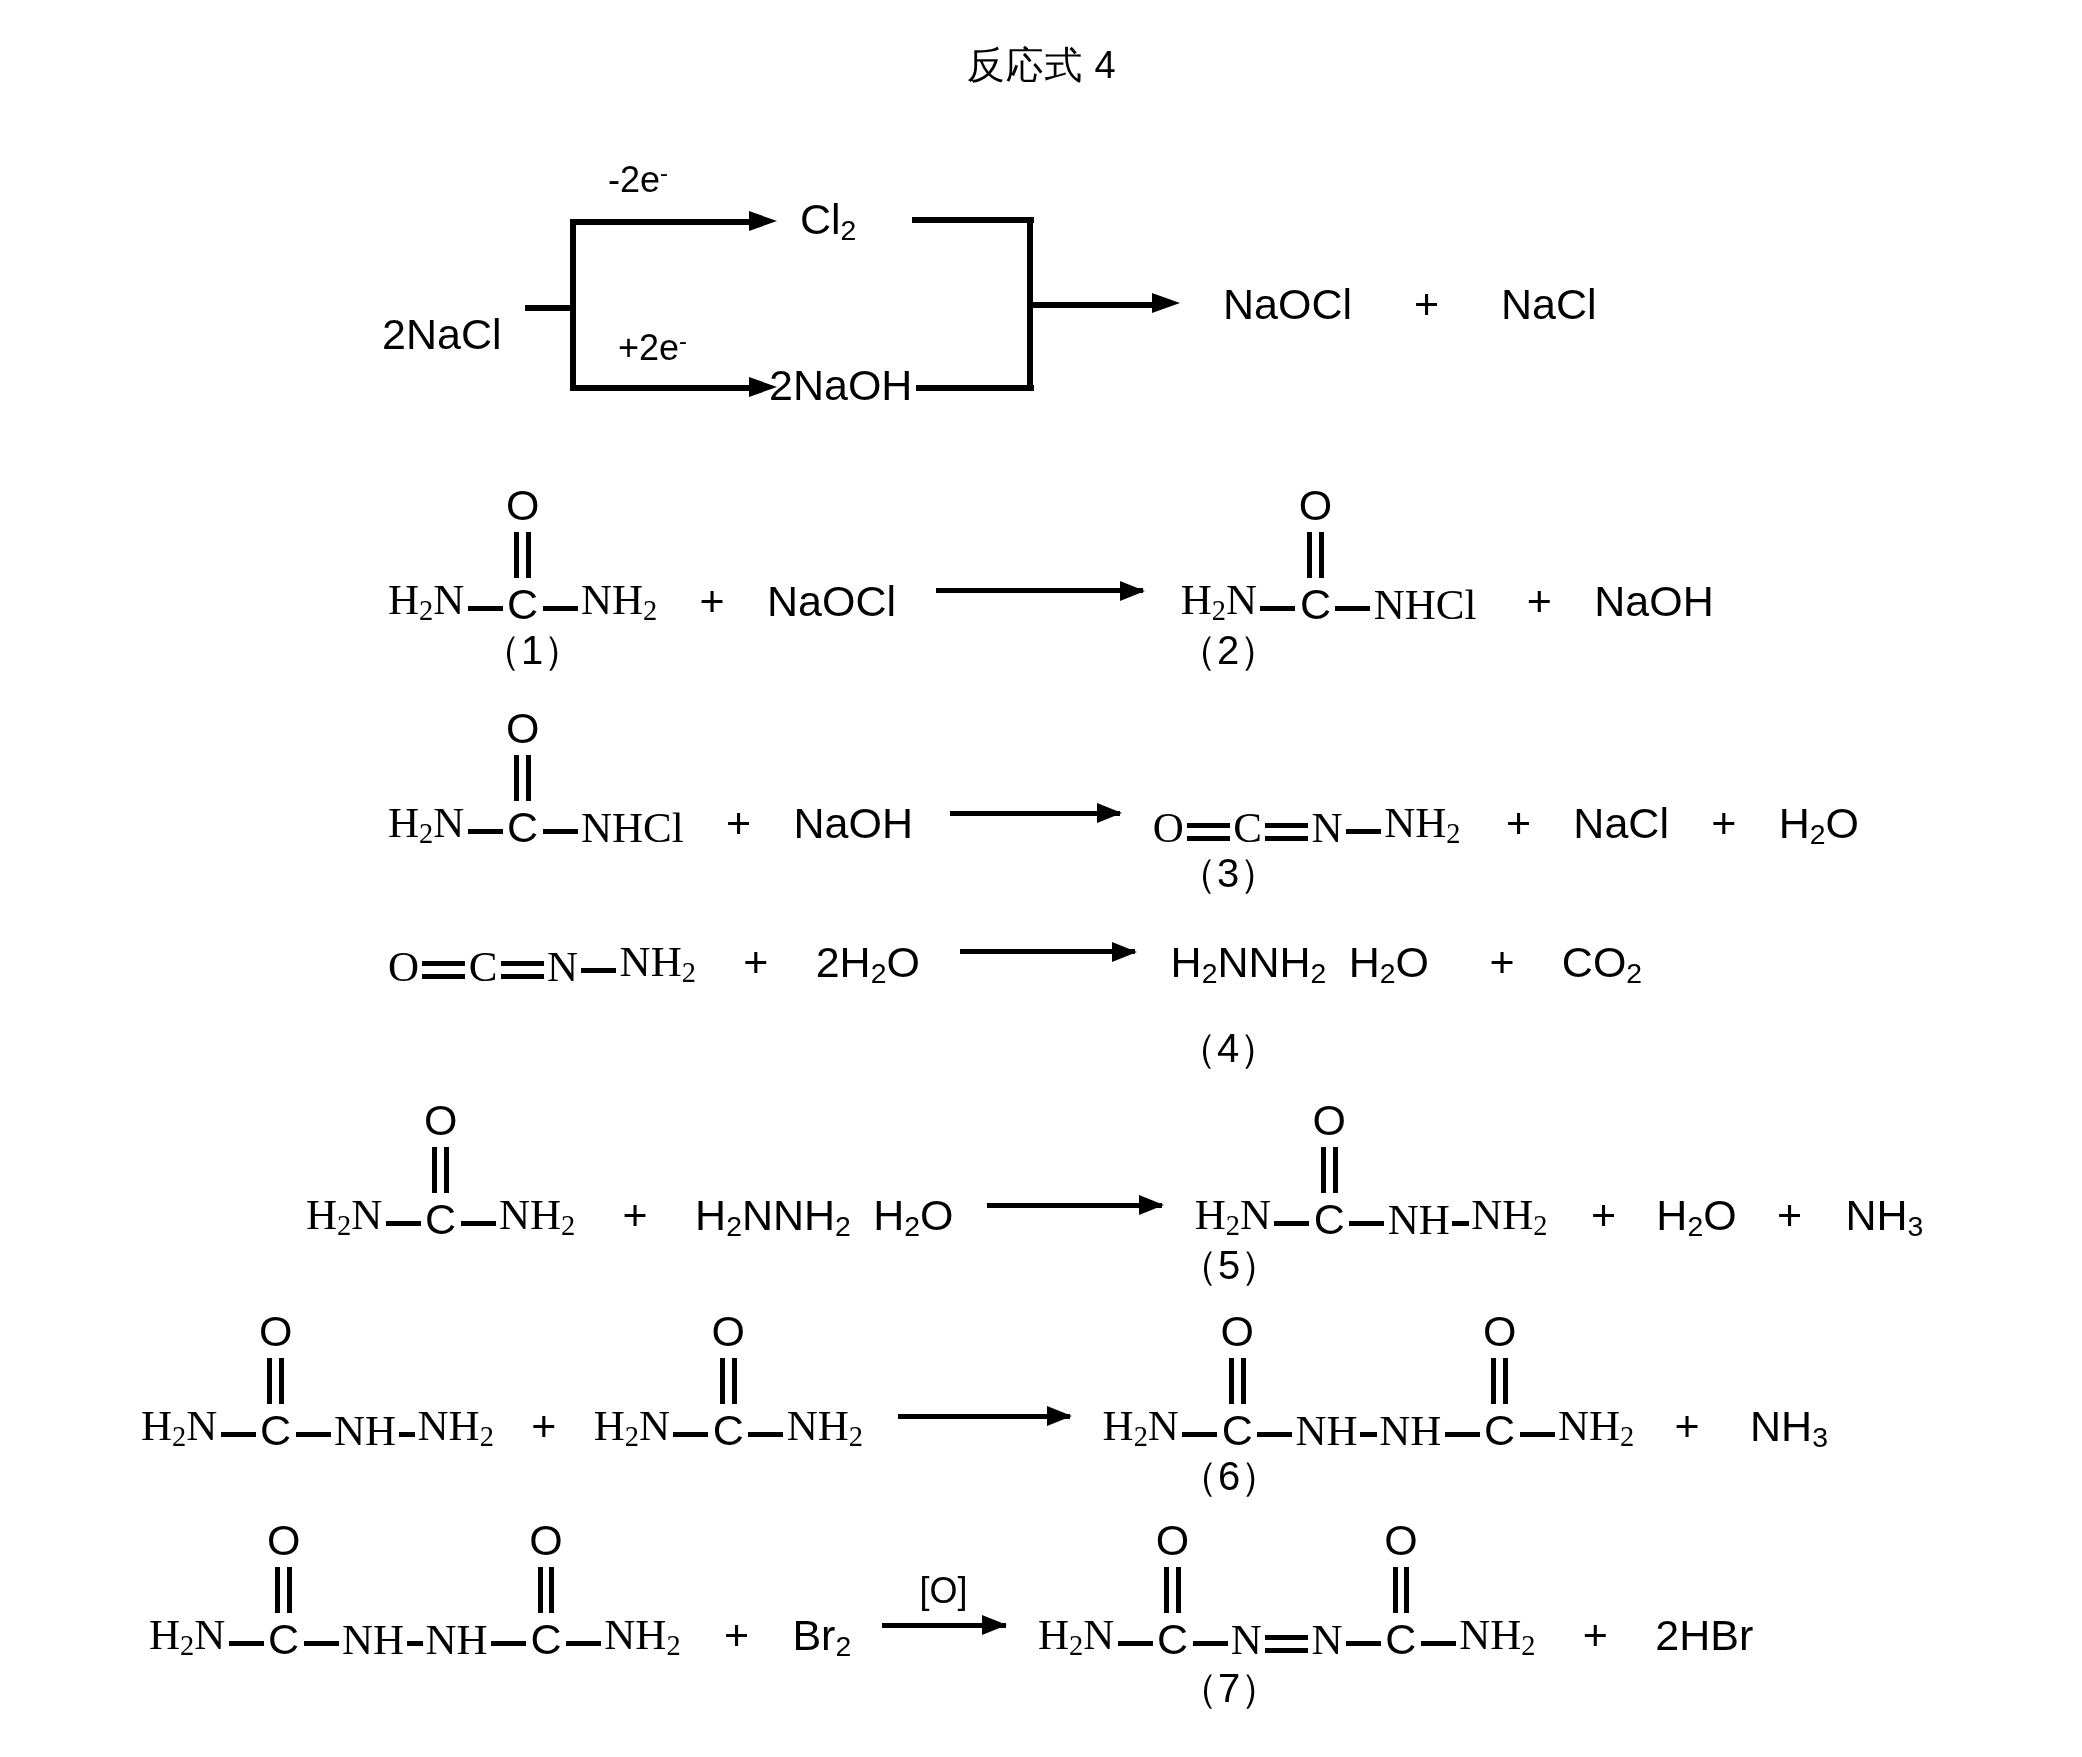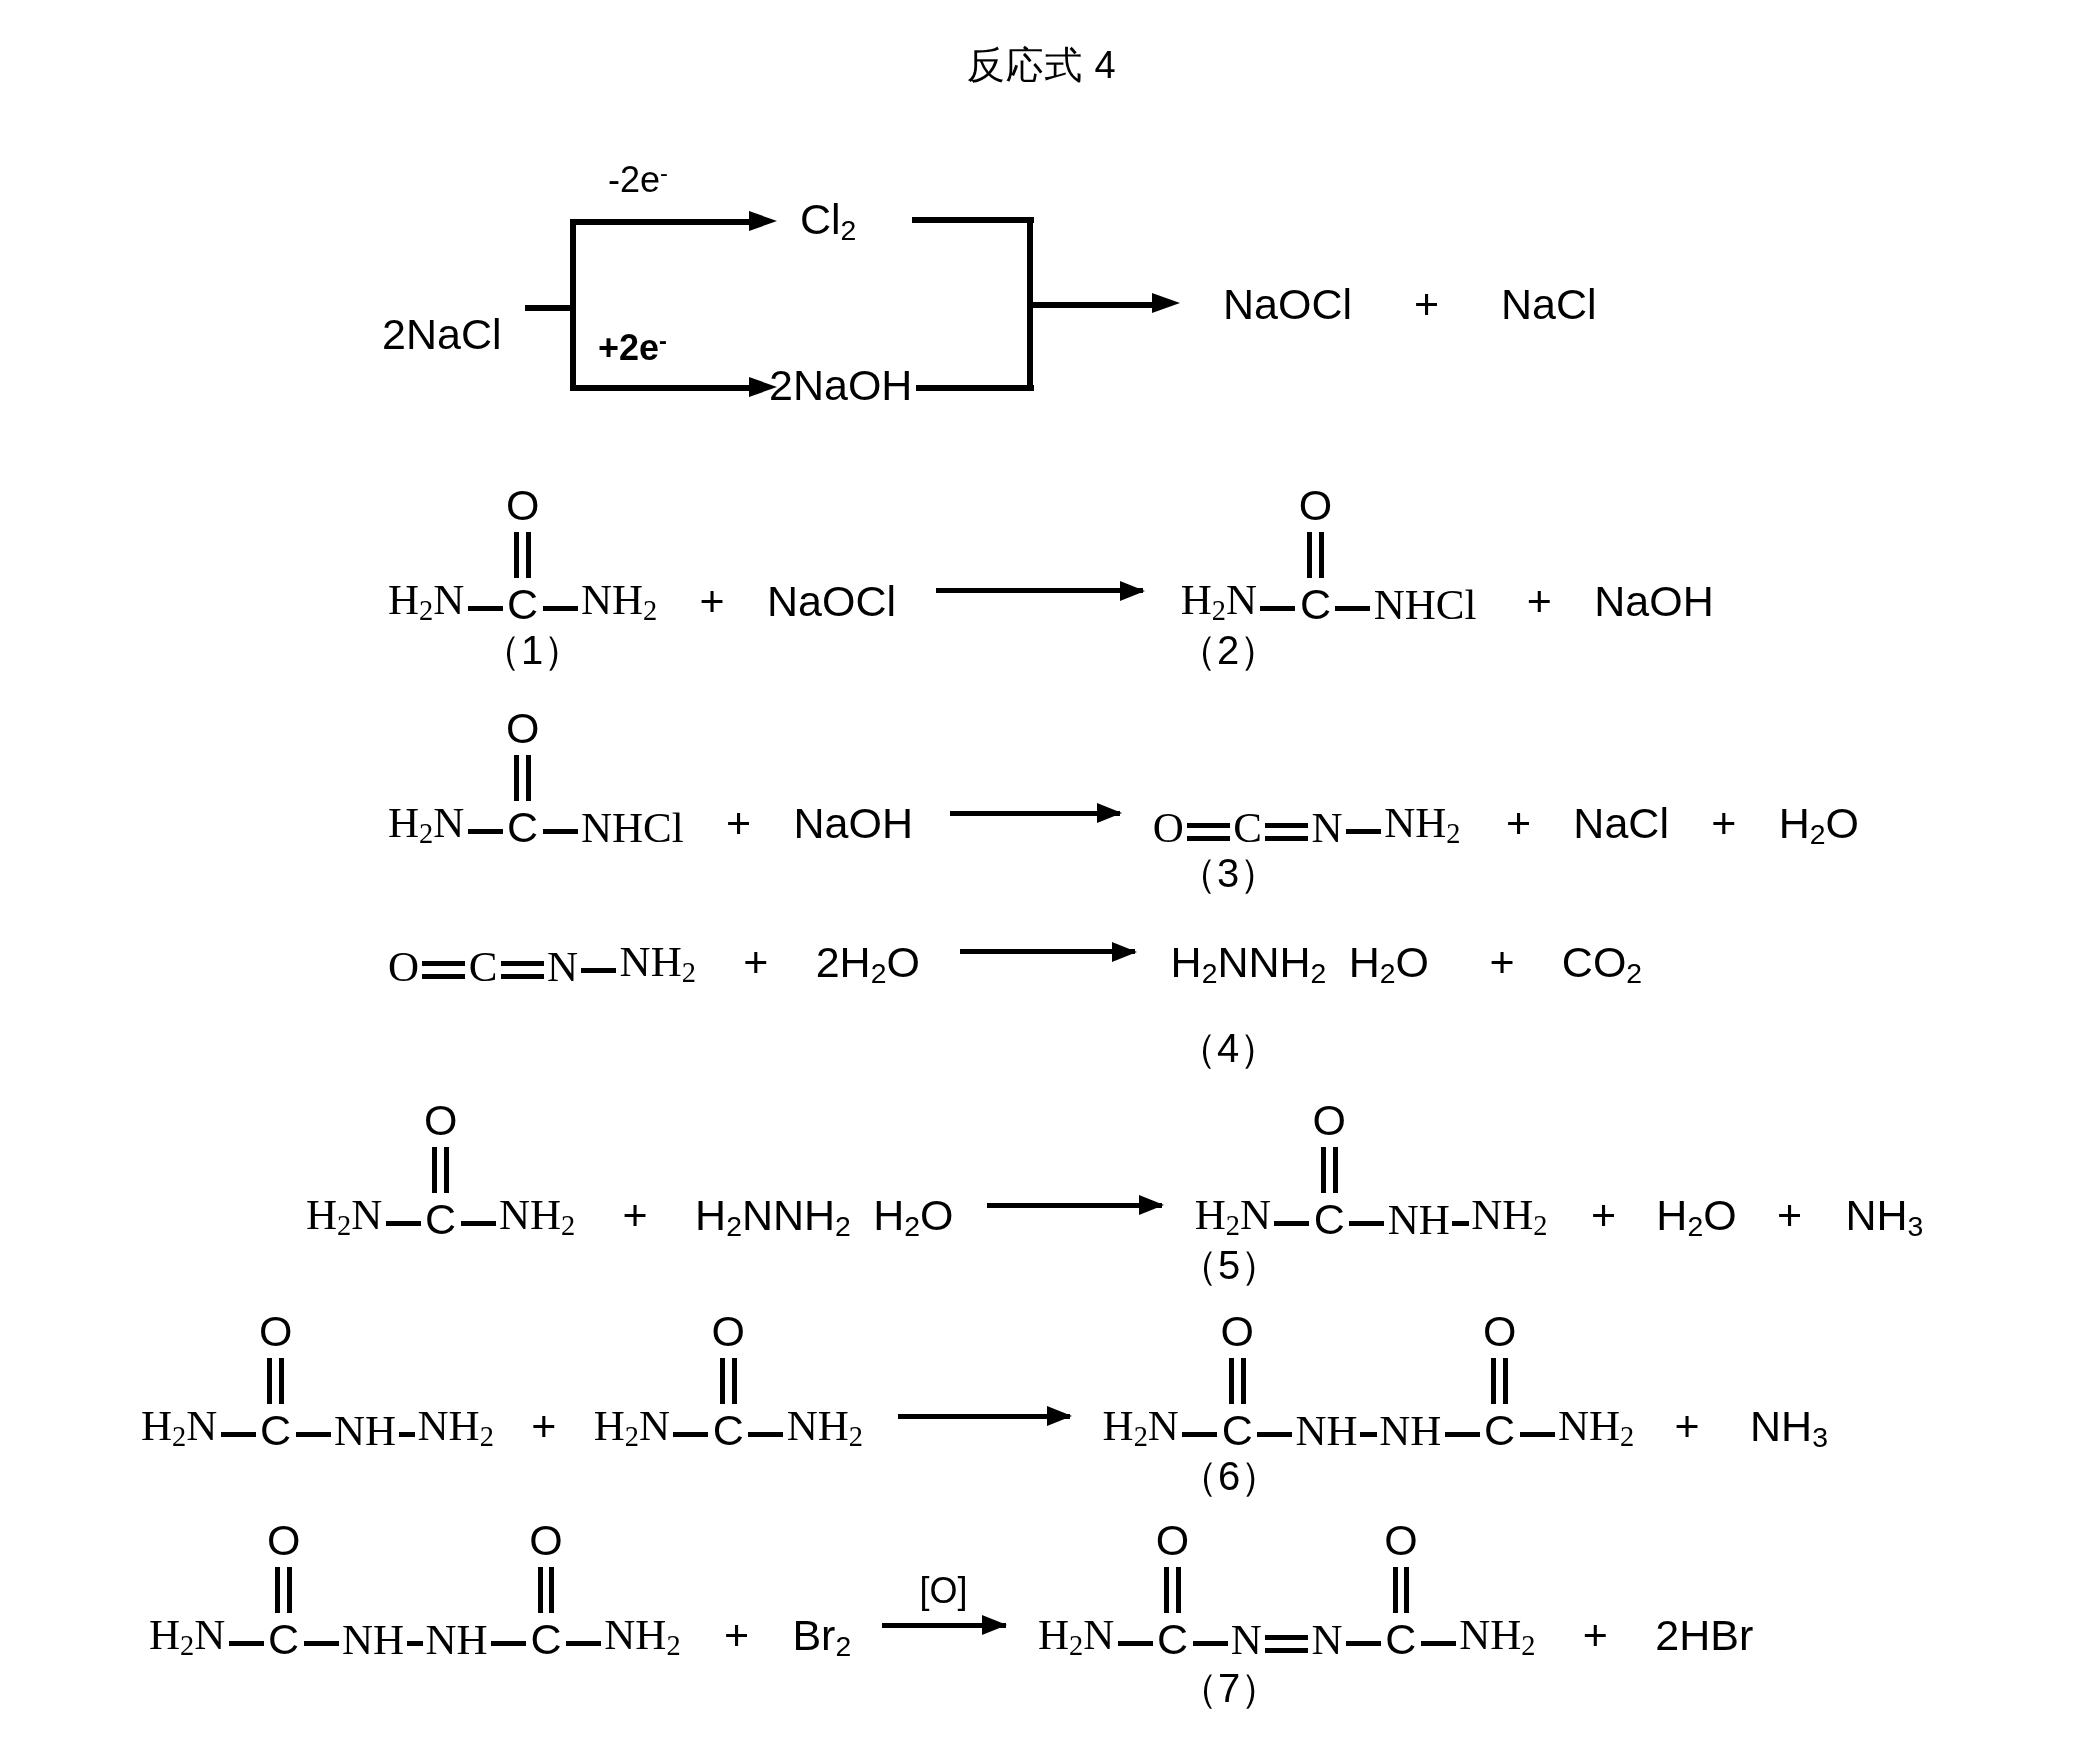--- a/index.html
+++ b/index.html
@@ -218,21 +218,21 @@
     <span>-2e</span><sup>-</sup>
   </div>
 
   <div class="abs chem" style="left:800px; top:198px;">
     <span>Cl</span><sub>2</sub>
   </div>
 
   <div class="hline" style="left:570px; top:385px; width:183px;"></div>
   <div class="ahead" style="left:749px; top:377px;"></div>
 
-  <div class="abs chem small-chem" style="left:598px; top:329px;font-weight:bold;">
+  <div class="abs chem small-chem" style="left:618px; top:329px;">
     <span>+2e</span><sup>-</sup>
   </div>
 
   <div class="abs chem" style="left:769px; top:364px;">
     <span>2NaOH</span>
   </div>
 
   <div class="hline" style="left:912px; top:217px; width:122px;"></div>
   <div class="vline" style="left:1027px; top:217px; height:174px;"></div>
   <div class="hline" style="left:916px; top:385px; width:118px;"></div>

